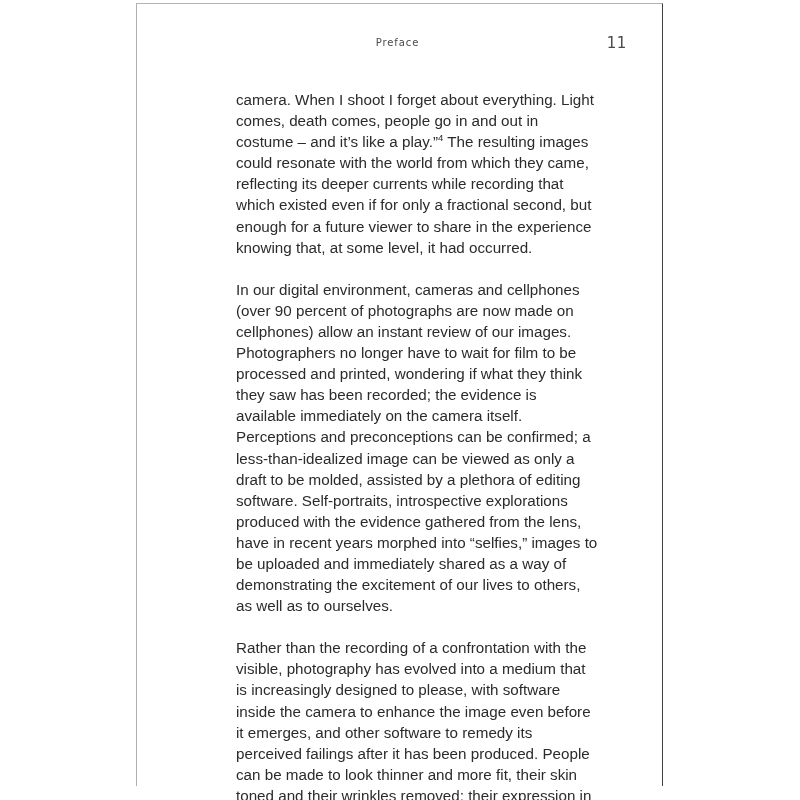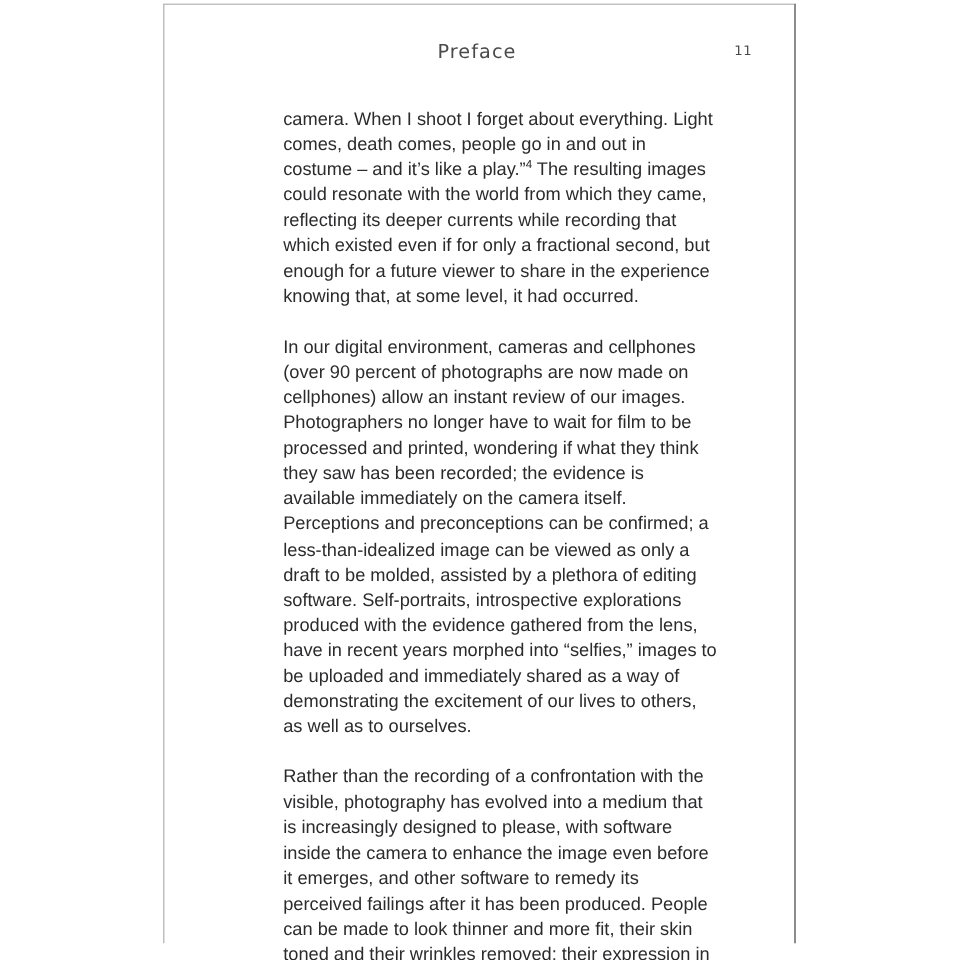--- a/index.html
+++ b/index.html
@@ -38,31 +38,31 @@
     top: 30px;
     height: 18px;
   }
   .rh-title {
     position: absolute;
     left: 0;
     right: 4px;
     top: 0;
     text-align: center;
     font-family: "DejaVu Sans", sans-serif;
-    font-size: 16px;
+    font-size: 10px;
     letter-spacing: 0.9px;
     color: #4a4a4c;
     line-height: 18px;
   }
   .rh-folio {
     position: absolute;
     right: 35px;
     top: 0;
     font-family: "DejaVu Sans", sans-serif;
-    font-size: 11px;
+    font-size: 15px;
     letter-spacing: 0.6px;
     color: #4a4a4c;
     line-height: 18px;
   }
 
   
   #text-block {
     position: absolute;
     left: 99px;
     top: 85px;

